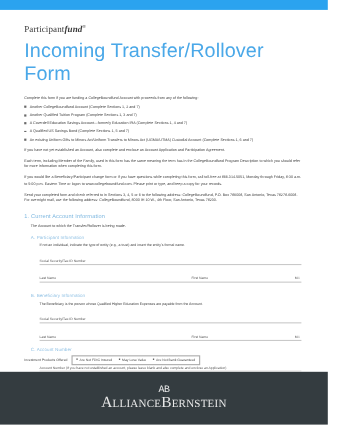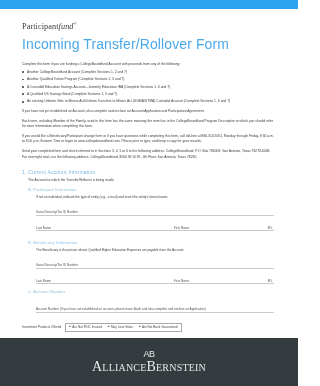--- a/index.html
+++ b/index.html
@@ -15,26 +15,26 @@
   .content{flex:1 1 auto;position:relative;padding:0 22px;box-sizing:border-box;overflow:hidden;}
 
   .brand{
     margin-top:13px;
     font-family:"Liberation Serif", serif;
     font-size:8.2px;
     color:#3a3a3a;
     letter-spacing:.1px;
     line-height:1;
   }
-  .brand .ital{font-style:italic;font-weight:normal;}
+  .brand .ital{font-style:italic;font-weight:bold;}
   .brand .tm{font-size:4px;vertical-align:super;}
 
   .doctitle{
     margin-top:5px;
-    font-size:14px;
+    font-size:18px;
     color:#4aa8e8;
     letter-spacing:.1px;
     line-height:1.15;
     font-weight:400;
   }
 
   .intro{
     margin-top:10px;
     font-size:3.35px;
     line-height:1.55;
@@ -129,21 +129,21 @@
   }
 
   .footer{
     flex:0 0 auto;
     height:48px;
     background:#343c40;
     display:flex;align-items:center;justify-content:center;
     flex-direction:column;
   }
   .ab-mono{
-    font-family:Liberation Sans, sans-serif;
+    font-family:Liberation Mono, monospace;
     color:#e8e8e8;
     font-size:9px;
     letter-spacing:-.6px;
     line-height:1;
     margin-bottom:1px;
   }
   .ab-name{
     font-family:"Liberation Serif", serif;
     color:#e8e8e8;
     font-size:14px;

